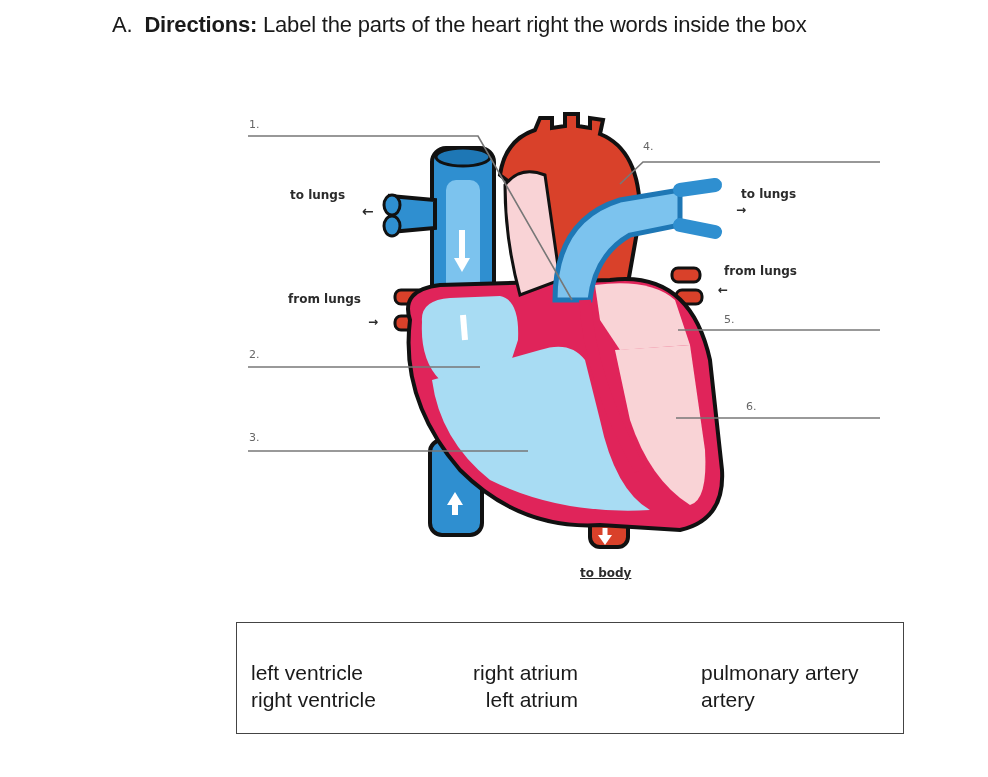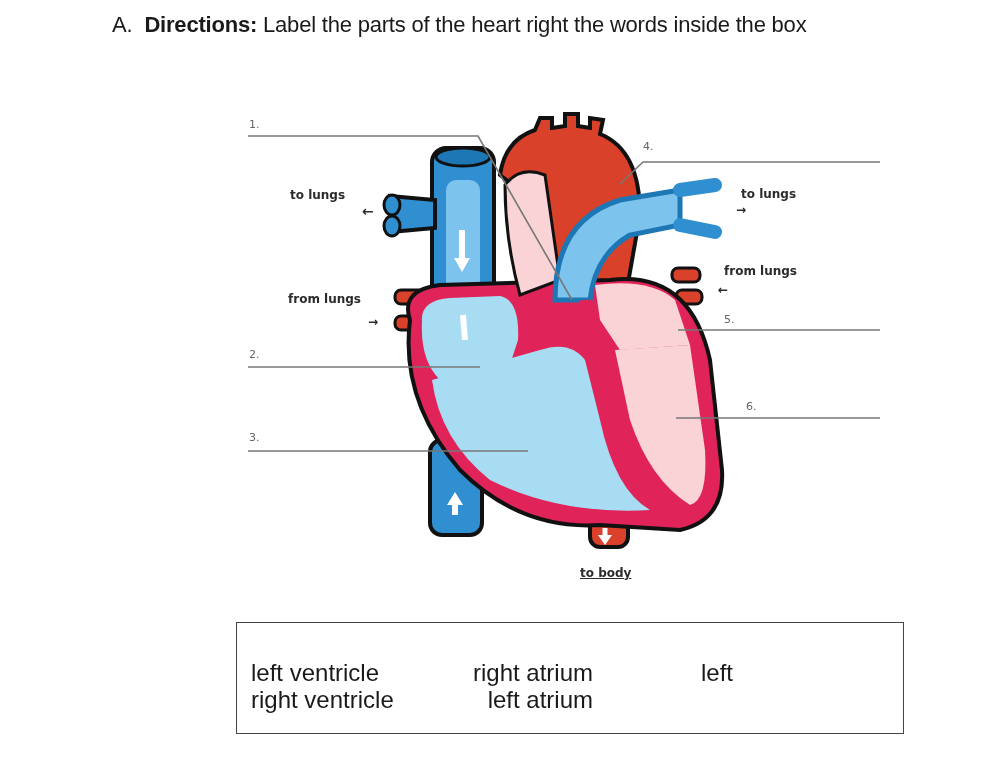--- a/index.html
+++ b/index.html
@@ -7,21 +7,21 @@
            font-family: "Liberation Sans", sans-serif; color: #1a1a1a; }
     .title { position: absolute; left: 112px; top: 12px; font-size: 22px; letter-spacing: -0.2px; }
     .title .num { margin-right: 12px; }
     .title .bold { font-weight: bold; margin-top: 44px; }
     .diagram { position: absolute; left: 0; top: 0; width: 988px; height: 610px; }
     .lbl { position: absolute; font-family: "DejaVu Sans", sans-serif; font-weight: bold;
            font-size: 12px; color: #2b2b2b; }
     .num-lbl { position: absolute; font-family: "DejaVu Sans", sans-serif; font-size: 11px; color: #666; }
     .box { position: absolute; left: 236px; top: 622px; width: 668px; height: 112px;
            border: 1.5px solid #444; box-sizing: border-box; }
-    .col { position: absolute; top: 36px; font-size: 24px; line-height: 27px; color: #1a1a1a; }
+    .col { position: absolute; top: 36px; font-size: 21px; line-height: 27px; color: #1a1a1a; }
     .col div { white-space: nowrap; }
   </style>
 </head>
 <body>
 
 <div class="title">
   <span class="num">A.</span><span class="bold">Directions:</span><span> Label the parts of the heart right the words inside the box</span>
 </div>
 
 <div class="diagram">
@@ -106,15 +106,16 @@
 <div class="box">
   <div class="col" style="left:14px;">
     <div>left ventricle</div>
     <div>right ventricle</div>
   </div>
   <div class="col" style="left:236px; text-align:right;">
     <div>right atrium</div>
     <div>left atrium</div>
   </div>
   <div class="col" style="left:464px;">
-    <div>left</div>
+    <div>pulmonary artery</div>
+    <div>artery</div>
   </div>
 </div>
 
 </body></html>

